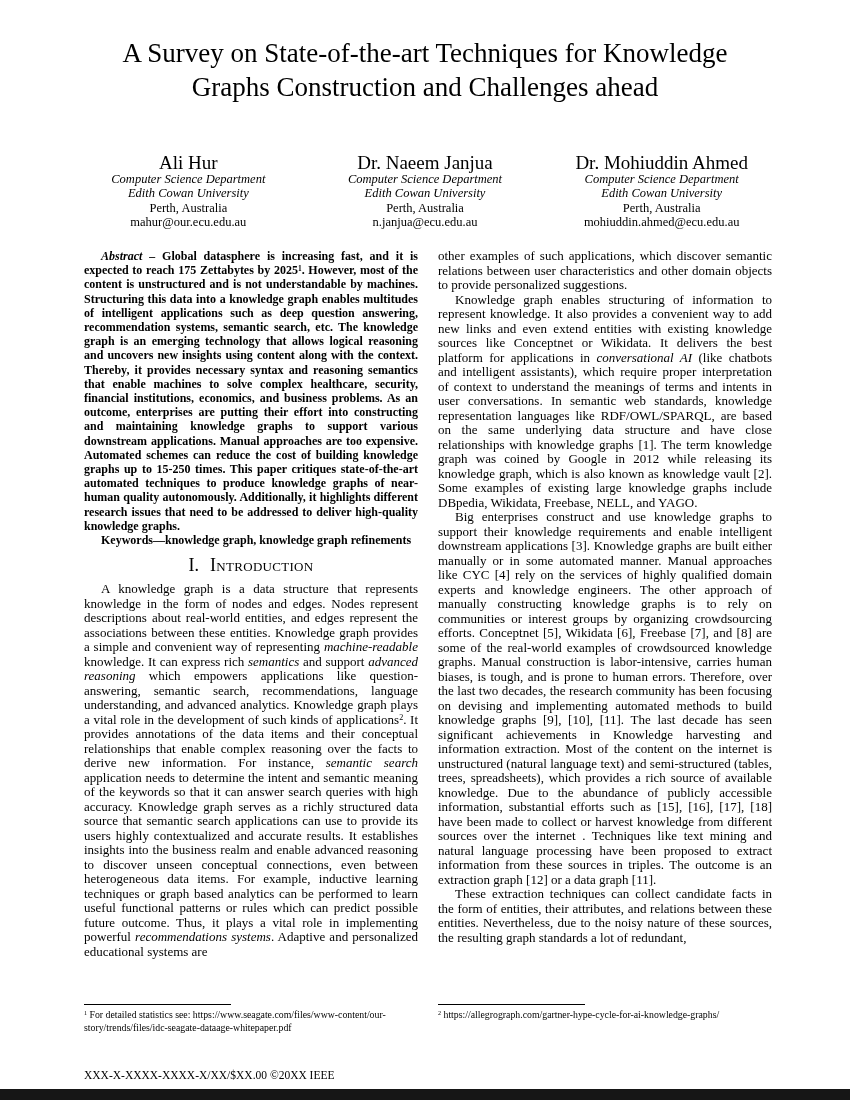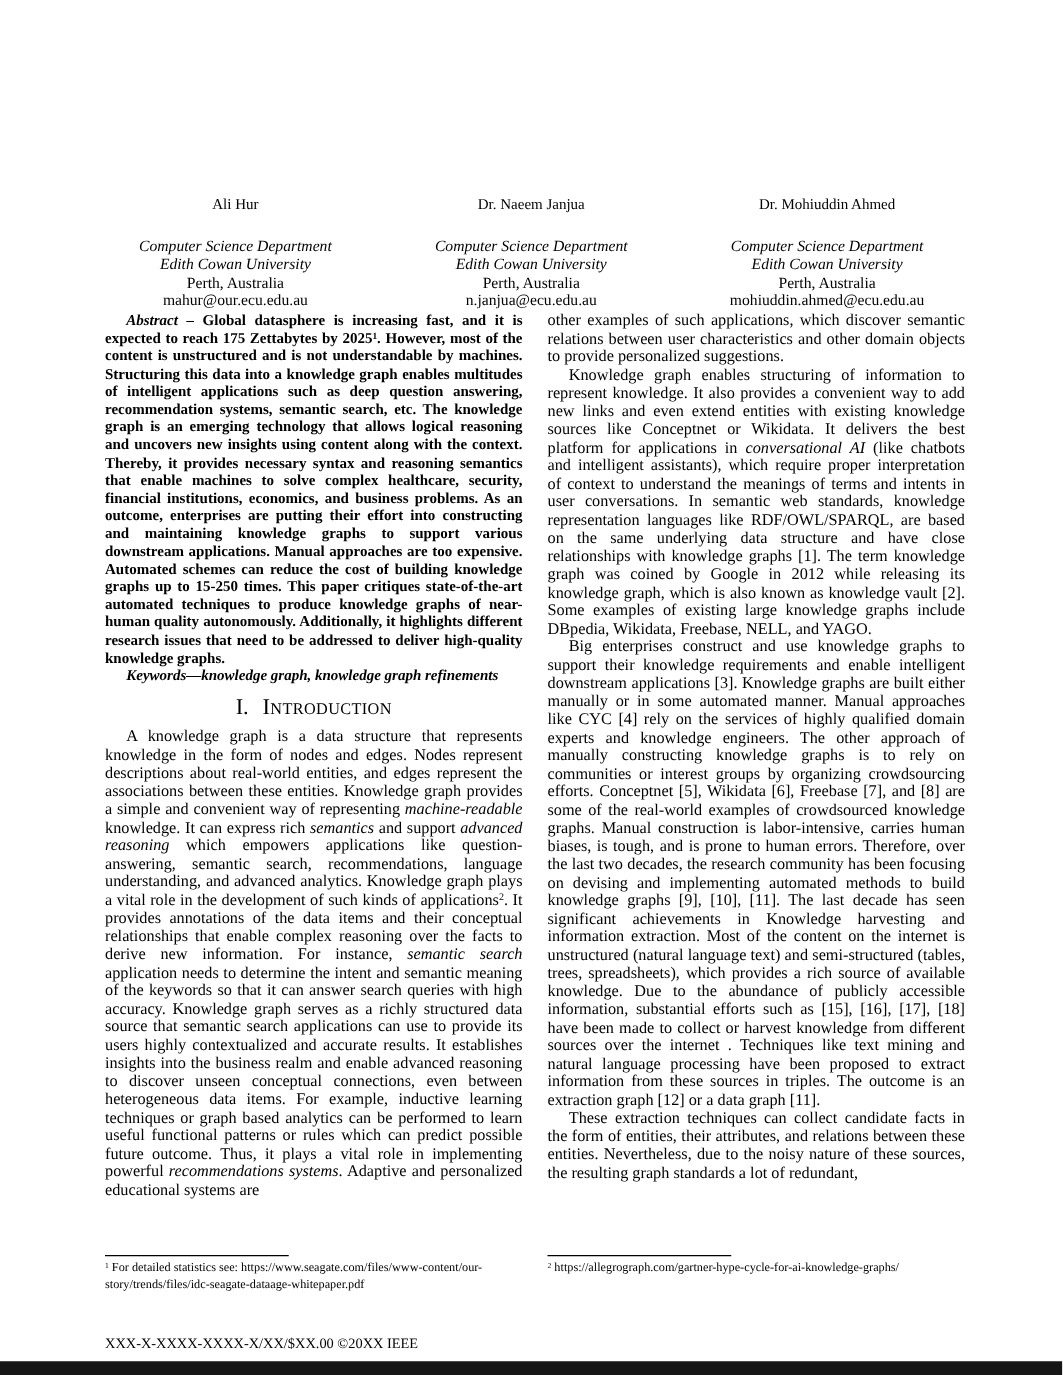--- a/index.html
+++ b/index.html
@@ -9,47 +9,48 @@
     background: #ffffff; color: #000;
     font-family: "Liberation Serif", serif;
     overflow: hidden;
   }
   .title {
     position: absolute; top: 36px; left: 105px; width: 640px;
     text-align: center; font-size: 27px; font-weight: normal; line-height: 34px;
   }
   .authors { position: absolute; top: 156px; left: 70px; width: 710px; display: flex; }
   .author { flex: 1; text-align: center; font-size: 12.5px; line-height: 14.5px; }
-  .a-name { font-size: 12px; margin-bottom: 19px; }
+  .a-name { font-size: 19px; margin-bottom: 1px; }
   .it { font-style: italic; }
   .columns {
     position: absolute; top: 249px; left: 84px; width: 688px; height: 757px;
     display: flex; gap: 20px; overflow: hidden;
   }
   .col { width: 334px; }
   p { text-align: justify; }
   .abstract { font-size: 12px; font-weight: bold; line-height: 14.2px; text-indent: 17px; }
-  .keywords { font-size: 12px; font-weight: bold; font-style: italic; line-height: 14.2px; text-indent: 17px; }
+  .keywords { font-size: 12px; font-weight: bold; line-height: 14.2px; text-indent: 17px; }
   .sec-heading { font-size: 18px; font-weight: normal; text-align: center; margin: 8px 0 6px 0; }
   .sec-title { font-variant: small-caps; margin-left: 11px; letter-spacing: 0.3px; }
   .body-p { font-size: 13px; line-height: 14.5px; }
   .indent { text-indent: 17px; }
   sup { font-size: 0.62em; line-height: 0; vertical-align: baseline; position: relative; top: -0.45em; }
   .footnote { position: absolute; top: 1004px; width: 336px; font-size: 9.8px; line-height: 12.5px; text-align: left; }
   .fn-left { left: 84px; }
   .fn-right { left: 438px; }
   .fn-rule { width: 147px; border-top: 1px solid #000; margin-bottom: 4px; }
   .footer { position: absolute; top: 1069px; left: 84px; font-size: 11.5px; text-align: right; }
   .bottom-bar { position: absolute; left: 0; bottom: 0; width: 850px; height: 11px; background: #161616; }
 </style>
 </head>
 <body>
 
 <div class="page">
 
+  <h1 class="title">A Survey on State-of-the-art Techniques for Knowledge Graphs Construction and Challenges ahead</h1>
 
   <div class="authors">
     <div class="author">
       <div class="a-name">Ali Hur</div>
       <div class="it">Computer Science Department</div>
       <div class="it">Edith Cowan University</div>
       <div>Perth, Australia</div>
       <div>mahur@our.ecu.edu.au</div>
     </div>
     <div class="author">

